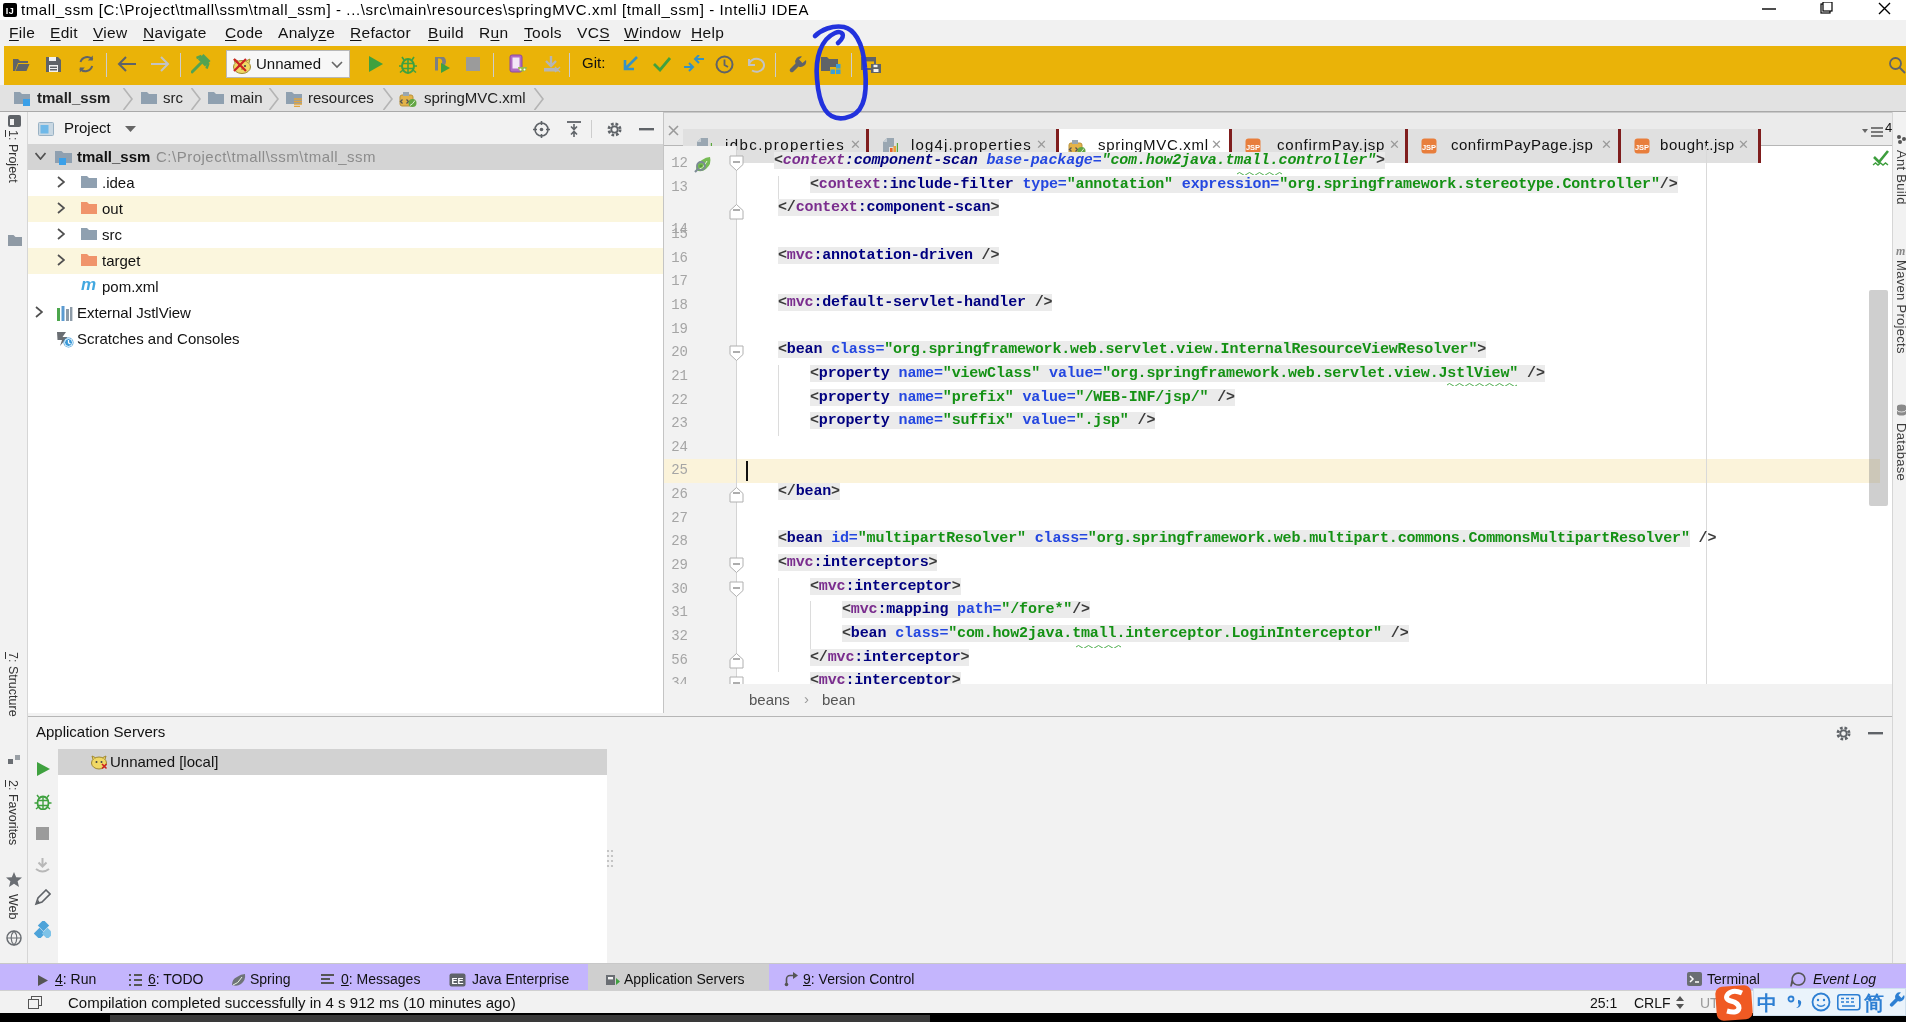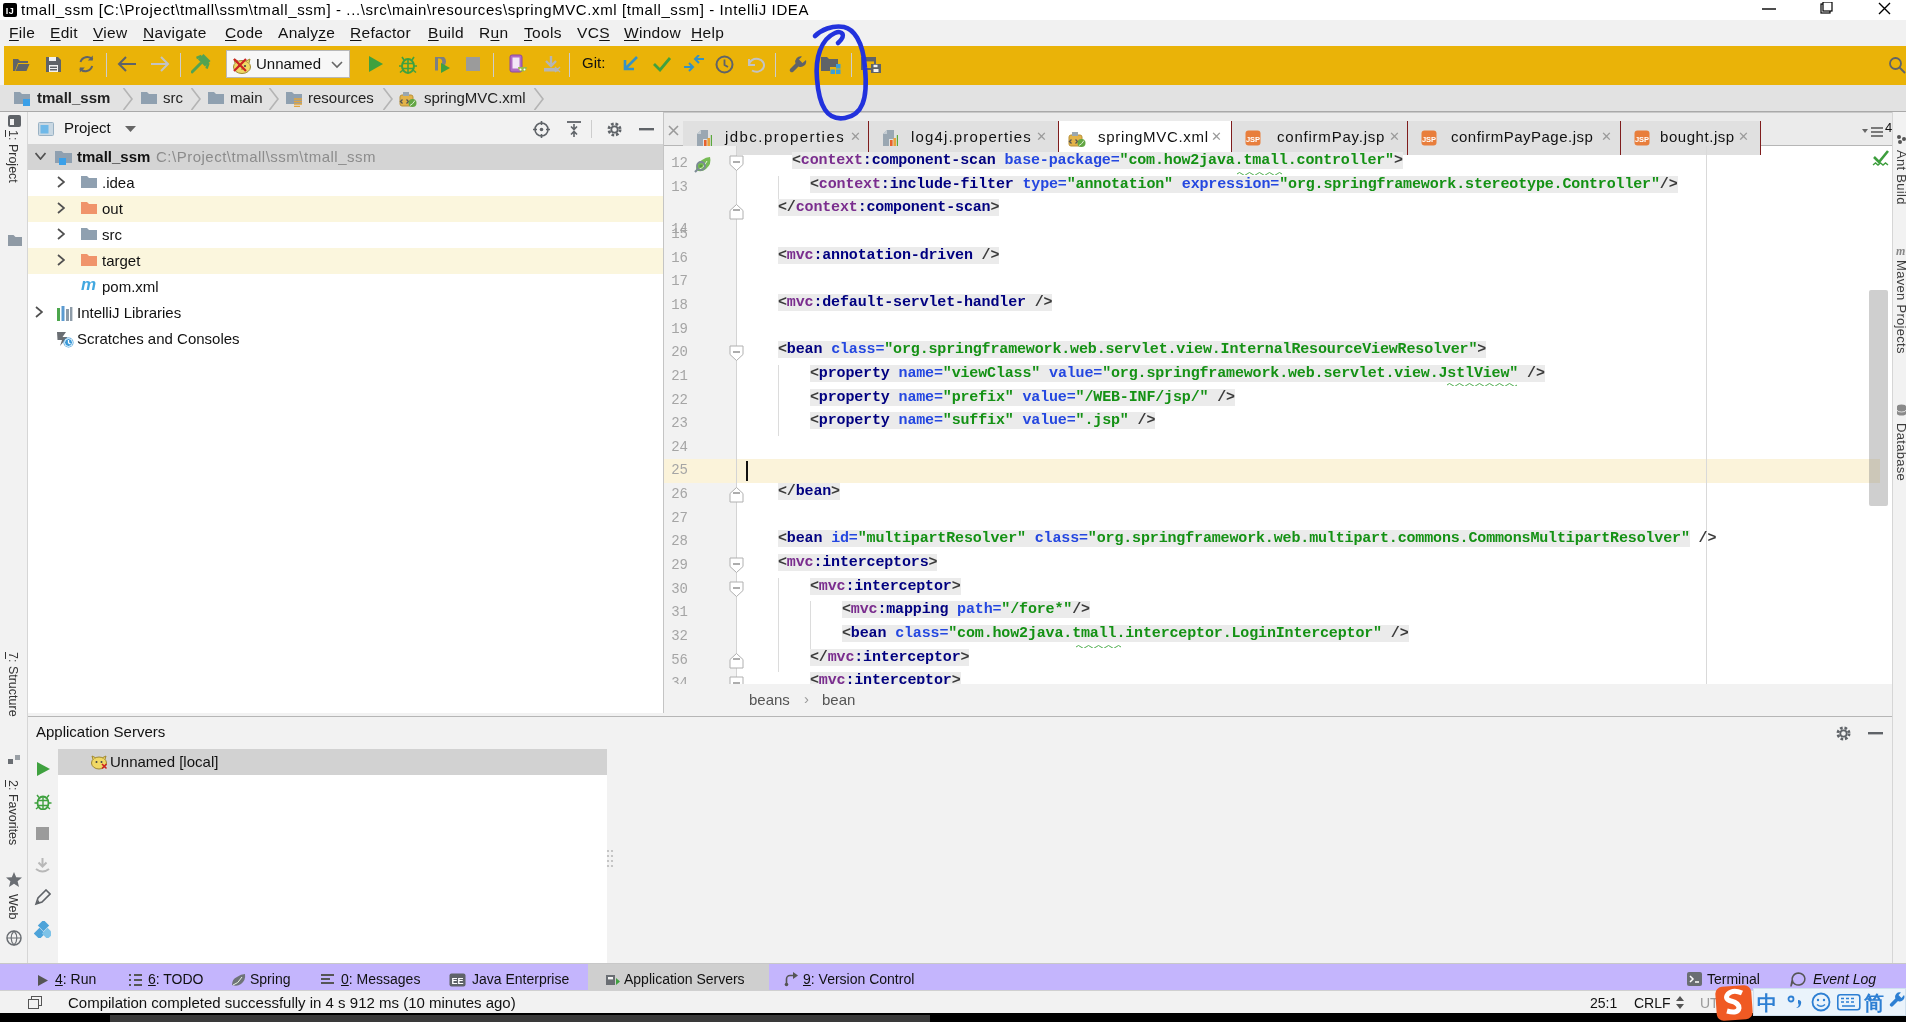--- a/index.html
+++ b/index.html
@@ -38,22 +38,22 @@
   border-right:1px solid #c4c4c4; }
 #phead { position:absolute; left:0; top:0; width:635px; height:32px; background:#f2f2f2;
   font-size:15px; color:#111; }
 .prow { position:absolute; left:0; width:635px; height:26px; font-size:15px;
   color:#111; white-space:nowrap; }
 .prow .lbl { position:absolute; top:4px; }
 
 #editor { left:664px; top:112px; width:1228px; height:604px; background:#ffffff; }
 #tabbar { position:absolute; left:0; top:0; width:1228px; height:34px;
   background:#ebebeb; border-bottom:1px solid #b6b6b6; border-top:1px solid #c9c9c9; }
-.tab { position:absolute; top:8px; height:34px; background:#e0e0e0;
-  border-right:1px solid #7f1d1d; font-size:15px; color:#111; }
+.tab { position:absolute; top:16px; height:34px; background:#e0e0e0;
+  border-right:3px solid #7f1d1d; font-size:15px; color:#111; }
 .tab.active { background:#ffffff; height:34px; }
 .tab .tlbl { position:absolute; top:7px; left:28px; white-space:nowrap; letter-spacing:0.85px; }
 .tab .tx { position:absolute; top:8px; color:#9a9a9a; font-size:13px; }
 .lnum { position:absolute; width:24px; text-align:right;
   font-family:"Liberation Mono", monospace; font-size:14px; color:#a5a5a5; }
 .cline { position:absolute; font-family:"Liberation Mono", monospace;
   font-size:15px; font-weight:bold; white-space:pre; letter-spacing:-0.15px; }
 .cline .sel { background:#ebebeb; }
 .k { color:#3a3a3a; } .p { color:#7a2d8e; } .t { color:#000080; }
 .a { color:#2447e0; } .v { color:#149114; }
@@ -392,21 +392,21 @@
     <div class="prow" style="top:188px;">
       <svg class="icon" style="left:7px; top:6px;" width="8" height="12">
           <path d="M1 1 L7 6 L1 11" fill="none" stroke="#505050" stroke-width="1.7"></path>
         </svg>
       <svg class="icon" style="left:28px; top:5px;" width="17" height="16">
         <rect x="1" y="3" width="3" height="13" fill="#4ca64c"></rect>
         <rect x="5.5" y="1" width="3" height="15" fill="#5c9bd1"></rect>
         <rect x="10" y="4" width="3" height="12" fill="#8d9ba8"></rect>
         <rect x="14" y="2" width="2.4" height="14" fill="#8d9ba8"></rect>
       </svg>
-      <span class="lbl" style="left:49px;">IntelliJ Libraries</span>
+      <span class="lbl" style="left:49px;">External JstlView</span>
     </div>
     <div class="prow" style="top:214px;">
       <svg class="icon" style="left:28px; top:5px;" width="18" height="17">
         <path d="M1 1 h9 l-3.5 5 h5 L4 15 l2 -6 H1.5 Z" fill="#6a6e73"></path>
         <circle cx="12.5" cy="11.5" r="5" fill="#3b9ad9"></circle>
         <circle cx="12.5" cy="11.5" r="4" fill="none" stroke="#fff" stroke-width="1"></circle>
         <path d="M12.5 9 v2.8 l2 1.2" stroke="#fff" stroke-width="1.2" fill="none"></path>
       </svg>
       <span class="lbl" style="left:49px;">Scratches and Consoles</span>
     </div>
@@ -503,21 +503,21 @@
 <div class="lnum" style="left:0px; top:445.05px;">29</div>
 <div class="lnum" style="left:0px; top:468.7px;">30</div>
 <div class="lnum" style="left:0px; top:492.35px;">31</div>
 <div class="lnum" style="left:0px; top:516.0px;">32</div>
 <div class="lnum" style="left:0px; top:539.65px;">56</div>
 <div class="lnum" style="left:0px; top:563.3px;">34</div>
 <div class="abs" style="left:114px; top:63.65px; width:1px; height:23.65px; background:#dcdcdc;"></div>
 <div class="abs" style="left:114px; top:252.85px; width:1px; height:70.95px; background:#dcdcdc;"></div>
 <div class="abs" style="left:114px; top:465.7px; width:1px; height:94.6px; background:#dcdcdc;"></div>
 <div class="abs" style="left:146px; top:489.35px; width:1px; height:47.3px; background:#dcdcdc;"></div>
-<div class="cline" style="left:128px; top:40.0px;"><span class="sel"><span class="k">&lt;</span><span class="p">context</span><span class="t">:component-scan</span> <span class="a">base-package=</span><span class="v">"com.how2java.tmall.controller"</span><span class="k">&gt;</span></span></div>
+<div class="cline" style="left:110px; top:40.0px;font-style:italic;"><span class="sel"><span class="k">&lt;</span><span class="p">context</span><span class="t">:component-scan</span> <span class="a">base-package=</span><span class="v">"com.how2java.tmall.controller"</span><span class="k">&gt;</span></span></div>
 <div class="cline" style="left:146px; top:63.65px;"><span class="sel"><span class="k">&lt;</span><span class="p">context</span><span class="t">:include-filter</span> <span class="a">type=</span><span class="v">"annotation"</span> <span class="a">expression=</span><span class="v">"org.springframework.stereotype.Controller"</span><span class="k">/&gt;</span></span></div>
 <div class="cline" style="left:114px; top:87.3px;"><span class="sel"><span class="k">&lt;/</span><span class="p">context</span><span class="t">:component-scan</span><span class="k">&gt;</span></span></div>
 <div class="cline" style="left:114px; top:134.6px;"><span class="sel"><span class="k">&lt;</span><span class="p">mvc</span><span class="t">:annotation-driven</span> <span class="k">/&gt;</span></span></div>
 <div class="cline" style="left:114px; top:181.9px;"><span class="sel"><span class="k">&lt;</span><span class="p">mvc</span><span class="t">:default-servlet-handler</span> <span class="k">/&gt;</span></span></div>
 <div class="cline" style="left:114px; top:229.2px;"><span class="sel"><span class="k">&lt;</span><span class="t">bean</span> <span class="a">class=</span><span class="v">"org.springframework.web.servlet.view.InternalResourceViewResolver"</span><span class="k">&gt;</span></span></div>
 <div class="cline" style="left:146px; top:252.85px;"><span class="sel"><span class="k">&lt;</span><span class="t">property</span> <span class="a">name=</span><span class="v">"viewClass"</span> <span class="a">value=</span><span class="v">"org.springframework.web.servlet.view.JstlView"</span> <span class="k">/&gt;</span></span></div>
 <div class="cline" style="left:146px; top:276.5px;"><span class="sel"><span class="k">&lt;</span><span class="t">property</span> <span class="a">name=</span><span class="v">"prefix"</span> <span class="a">value=</span><span class="v">"/WEB-INF/jsp/"</span> <span class="k">/&gt;</span></span></div>
 <div class="cline" style="left:146px; top:300.15px;"><span class="sel"><span class="k">&lt;</span><span class="t">property</span> <span class="a">name=</span><span class="v">"suffix"</span> <span class="a">value=</span><span class="v">".jsp"</span> <span class="k">/&gt;</span></span></div>
 <div class="cline" style="left:114px; top:371.1px;"><span class="sel"><span class="k">&lt;/</span><span class="t">bean</span><span class="k">&gt;</span></span></div>
 <div class="cline" style="left:114px; top:418.4px;"><span class="sel"><span class="k">&lt;</span><span class="t">bean</span> <span class="a">id=</span><span class="v">"multipartResolver"</span> <span class="a">class=</span><span class="v">"org.springframework.web.multipart.commons.CommonsMultipartResolver"</span></span> <span class="k">/&gt;</span></div>

